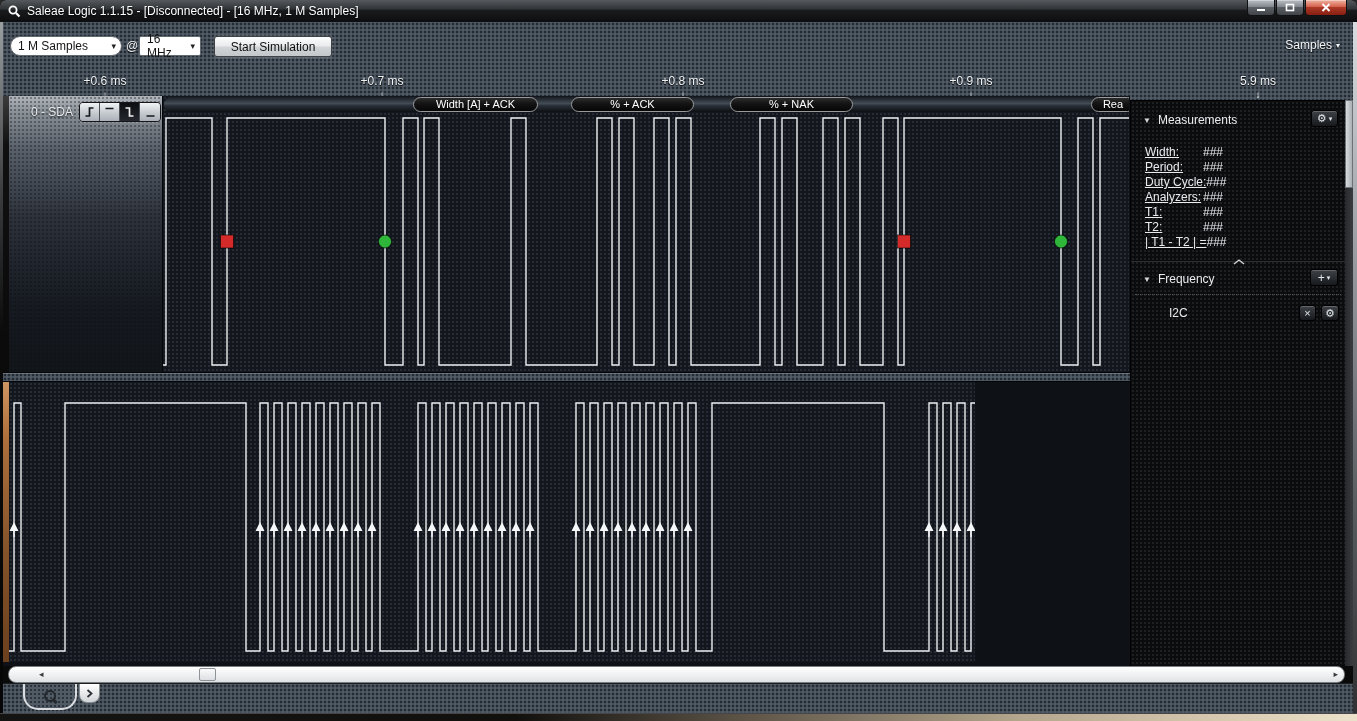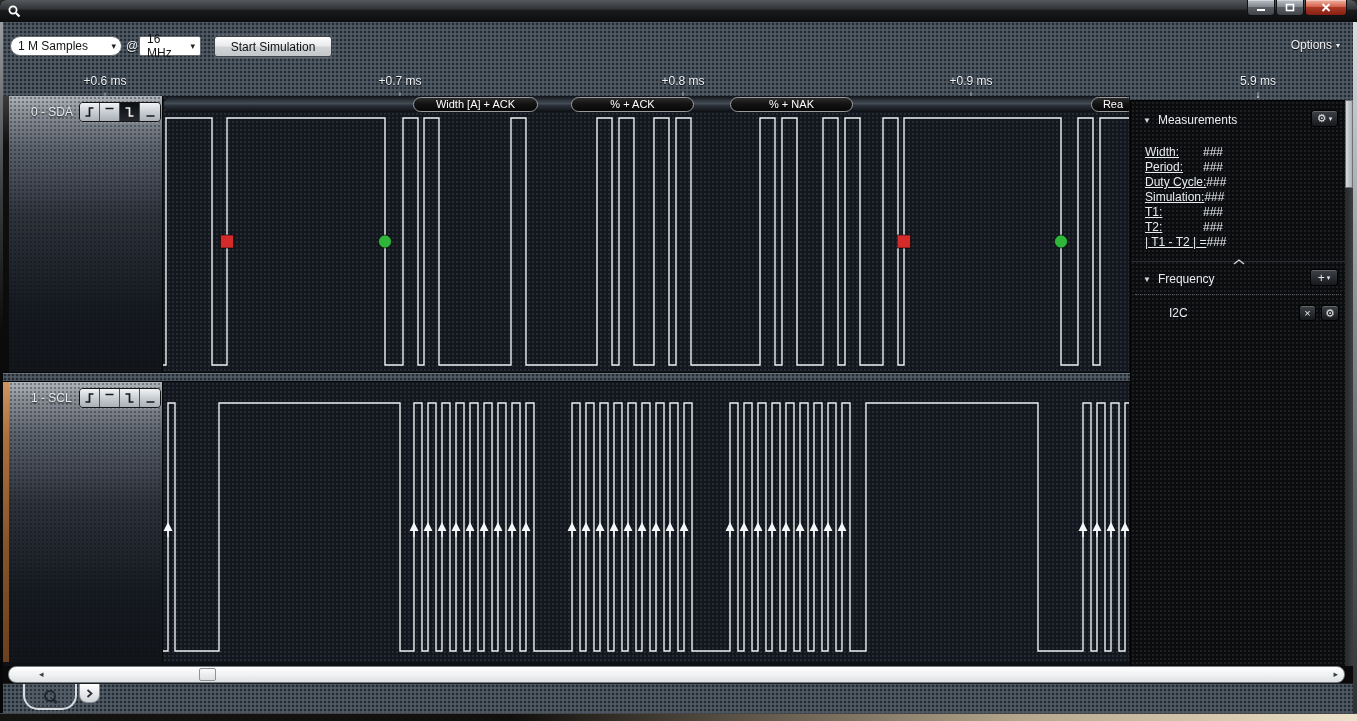--- a/index.html
+++ b/index.html
@@ -151,20 +151,21 @@
 
 <div id="app">
 
   <div id="titlebar">
     <span class="app-icon">
       <svg width="13" height="13" viewBox="0 0 13 13">
           <circle cx="5" cy="5" r="3.6" fill="none" stroke="#fff" stroke-width="1.8"></circle>
           <line x1="8" y1="8" x2="11.5" y2="11.5" stroke="#fff" stroke-width="2.2"></line>
         </svg>
     </span>
+    <span class="title-text">Saleae Logic 1.1.15 - [Disconnected] - [16 MHz, 1 M Samples]</span>
     <div id="win-controls">
       <div class="win-btn minmax">
         <svg width="10" height="9" viewBox="0 0 10 9">
             <line x1="1" y1="7" x2="9" y2="7" stroke="#fff" stroke-width="2"></line>
           </svg>
       </div>
       <div class="win-btn minmax">
         <svg width="10" height="9" viewBox="0 0 10 9">
             <rect x="1.5" y="1.5" width="7" height="6" fill="none" stroke="#fff" stroke-width="1.6"></rect>
           </svg>
@@ -184,29 +185,29 @@
     </div>
     <span id="at-label">@</span>
     <div id="dd-rate" class="dropdown">
       <span>16 MHz</span>
       <span class="dd-arrow">▾</span>
     </div>
     <div id="start-btn">
       <span>Start Simulation</span>
     </div>
     <div id="options">
-      <span>Options</span>
+      <span>Samples</span>
       <span class="dd-arrow">▾</span>
     </div>
     <div id="timeline-ticks">
         <div class="tick" style="left: 57px; text-align: center;">
           <span class="tick-label">+0.6 ms</span>
           <span class="tick-arrow">↓</span>
         </div>
-        <div class="tick" style="left: 352px; align-items: center;">
+        <div class="tick" style="left: 334px; align-items: center;">
           <span class="tick-label">+0.7 ms</span>
           <span class="tick-arrow">↓</span>
         </div>
         <div class="tick" style="left: 635px;">
           <span class="tick-label">+0.8 ms</span>
           <span class="tick-arrow">↓</span>
         </div>
         <div class="tick" style="left: 923px;">
           <span class="tick-label">+0.9 ms</span>
           <span class="tick-arrow">↓</span>
@@ -260,45 +261,20 @@
           <div class="pill" style="left: 408px; width: 123px;">% + ACK</div>
           <div class="pill" style="left: 567px; width: 123px;">% + NAK</div>
           <div class="pill" style="left: 928px; width: 44px;">Rea</div>
         </div>
     </div>
 
     <div id="splitter" class="steel"></div>
 
     <div id="row-ch1" class="channel-row">
       <div class="color-strip"></div>
-      <div class="label-panel">
-        <span class="channel-name">1 - SCL</span>
-        <div class="trigger-group">
-          <div class="trigger-btn">
-            <svg width="13" height="14" viewBox="0 0 13 14">
-                <path d="M2.5 11 H6.5 V3 H10.5"></path>
-              </svg>
-          </div>
-          <div class="trigger-btn">
-            <svg width="13" height="14" viewBox="0 0 13 14">
-                <path d="M2.5 3.5 H10.5"></path>
-              </svg>
-          </div>
-          <div class="trigger-btn">
-            <svg width="13" height="14" viewBox="0 0 13 14">
-                <path d="M2.5 3 H6.5 V11 H10.5"></path>
-              </svg>
-          </div>
-          <div class="trigger-btn">
-            <svg width="13" height="14" viewBox="0 0 13 14">
-                <path d="M2.5 11 H10.5"></path>
-              </svg>
-          </div>
-        </div>
-      </div>
       <div class="wave-area" id="wave-area-1">
         <svg class="wave-svg" id="wave-svg-1" width="966" height="280">
             <path d="M0 269 L5 269 L5 21 L12 21 L12 269 L56 269 L56 21 L237 21 L237 269 L251 269 L251 21 L259 21 L259 269 L265 269 L265 21 L273 21 L273 269 L279 269 L279 21 L287 21 L287 269 L293 269 L293 21 L301 21 L301 269 L307 269 L307 21 L315 21 L315 269 L321 269 L321 21 L329 21 L329 269 L335 269 L335 21 L343 21 L343 269 L349 269 L349 21 L357 21 L357 269 L363 269 L363 21 L371 21 L371 269 L409 269 L409 21 L417 21 L417 269 L423 269 L423 21 L431 21 L431 269 L437 269 L437 21 L445 21 L445 269 L451 269 L451 21 L459 21 L459 269 L465 269 L465 21 L473 21 L473 269 L479 269 L479 21 L487 21 L487 269 L493 269 L493 21 L501 21 L501 269 L507 269 L507 21 L515 21 L515 269 L521 269 L521 21 L529 21 L529 269 L567 269 L567 21 L575 21 L575 269 L581 269 L581 21 L589 21 L589 269 L595 269 L595 21 L603 21 L603 269 L609 269 L609 21 L617 21 L617 269 L623 269 L623 21 L631 21 L631 269 L637 269 L637 21 L645 21 L645 269 L651 269 L651 21 L659 21 L659 269 L665 269 L665 21 L673 21 L673 269 L679 269 L679 21 L687 21 L687 269 L703 269 L703 21 L875 21 L875 269 L920 269 L920 21 L928 21 L928 269 L934 269 L934 21 L942 21 L942 269 L948 269 L948 21 L956 21 L956 269 L962 269 L962 21 L966 21" fill="none" stroke="#eef1f3" stroke-width="1.4"></path>
             <g>
               <path d="M0.5 149 L9.5 149 L5 140 Z M4.3 149 h1.4 v6 h-1.4 Z" fill="#f5f7f9"></path>
               <path d="M246.5 149 L255.5 149 L251 140 Z M250.3 149 h1.4 v6 h-1.4 Z" fill="#f5f7f9"></path>
               <path d="M260.5 149 L269.5 149 L265 140 Z M264.3 149 h1.4 v6 h-1.4 Z" fill="#f5f7f9"></path>
               <path d="M274.5 149 L283.5 149 L279 140 Z M278.3 149 h1.4 v6 h-1.4 Z" fill="#f5f7f9"></path>
               <path d="M288.5 149 L297.5 149 L293 140 Z M292.3 149 h1.4 v6 h-1.4 Z" fill="#f5f7f9"></path>
               <path d="M302.5 149 L311.5 149 L307 140 Z M306.3 149 h1.4 v6 h-1.4 Z" fill="#f5f7f9"></path>
@@ -341,21 +317,21 @@
     </div>
     <div class="panel-btn" id="meas-gear-btn">
       <span class="gear-glyph">⚙</span>
       <span class="mini-arrow">▾</span>
     </div>
 
     <div id="meas-rows">
       <div class="mrow"><span class="lbl">Width:</span><span>###</span></div>
       <div class="mrow"><span class="lbl">Period:</span><span>###</span></div>
       <div class="mrow"><span class="lbl">Duty Cycle:</span><span>###</span></div>
-      <div class="mrow"><span class="lbl">Simulation:</span><span>###</span></div>
+      <div class="mrow"><span class="lbl">Analyzers:</span><span>###</span></div>
       <div class="mrow"><span class="lbl"><span class="u">T1</span><span>:</span></span><span>###</span></div>
       <div class="mrow"><span class="lbl"><span class="u">T2</span><span>:</span></span><span>###</span></div>
       <div class="mrow"><span class="lbl">| T1 - T2 | =</span><span>###</span></div>
     </div>
 
     <div id="panel-divider"></div>
     <span id="divider-chevron">
       <svg width="12" height="6" viewBox="0 0 12 6">
           <path d="M1 5 L6 1 L11 5" stroke="#d3d7da" stroke-width="1.3" fill="none"></path>
         </svg>

